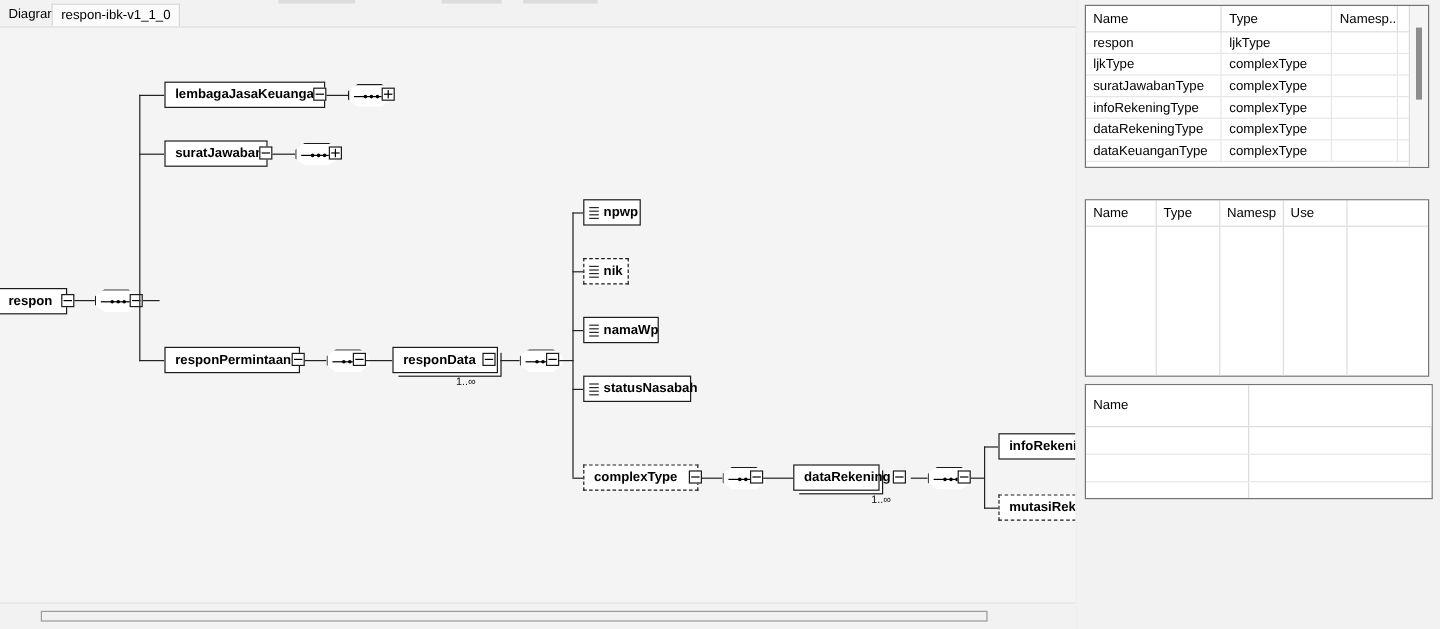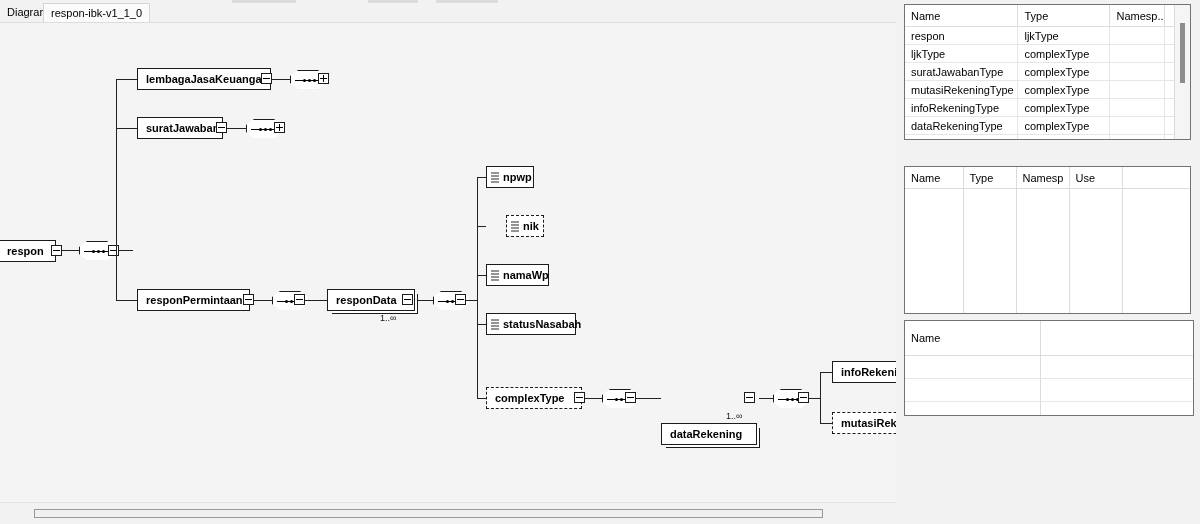--- a/index.html
+++ b/index.html
@@ -265,21 +265,21 @@
       <div class="node leaf" style="left:486px;top:143px;width:48px;height:22px;">
         <span class="elem-glyph">
             <i></i>
             <i></i>
             <i></i>
             <i></i>
           </span>
         <span class="lbl">npwp</span>
       </div>
 
-      <div class="node leaf dashed" style="left:506px;top:192px;width:38px;height:22px;">
+      <div class="node leaf dashed" style="left:486px;top:192px;width:38px;height:22px;">
         <span class="elem-glyph">
             <i></i>
             <i></i>
             <i></i>
             <i></i>
           </span>
         <span class="lbl">nik</span>
       </div>
 
       <div class="node leaf" style="left:486px;top:241px;width:63px;height:22px;">
@@ -315,21 +315,21 @@
             <b></b>
             <b></b>
             <b></b>
           </span>
       </div>
       <div class="exp" style="left:625px;top:369px;">
         <span class="bar"></span>
       </div>
       <div class="ln h" style="left:636px;top:375px;width:25px;"></div>
 
-      <div class="node stacked" style="left:661px;top:364px;width:96px;height:22px;margin-top:36px;">
+      <div class="node stacked" style="left:661px;top:364px;width:72px;height:22px;">
         <span class="lbl">dataRekening</span>
       </div>
       <div class="exp" style="left:744px;top:369px;">
         <span class="bar"></span>
       </div>
       <div class="occ" style="left:726px;top:388px;">1..∞</div>
       <div class="ln h" style="left:759px;top:375px;width:14px;"></div>
 
       <div class="seq" style="left:773px;top:366px;">
         <span class="sline"></span>
@@ -391,26 +391,20 @@
             <td></td>
           </tr>
           <tr>
             <td>ljkType</td>
             <td>complexType</td>
             <td></td>
             <td></td>
           </tr>
           <tr>
             <td>suratJawabanType</td>
-            <td>complexType</td>
-            <td></td>
-            <td></td>
-          </tr>
-          <tr>
-            <td>mutasiRekeningType</td>
             <td>complexType</td>
             <td></td>
             <td></td>
           </tr>
           <tr>
             <td>infoRekeningType</td>
             <td>complexType</td>
             <td></td>
             <td></td>
           </tr>

